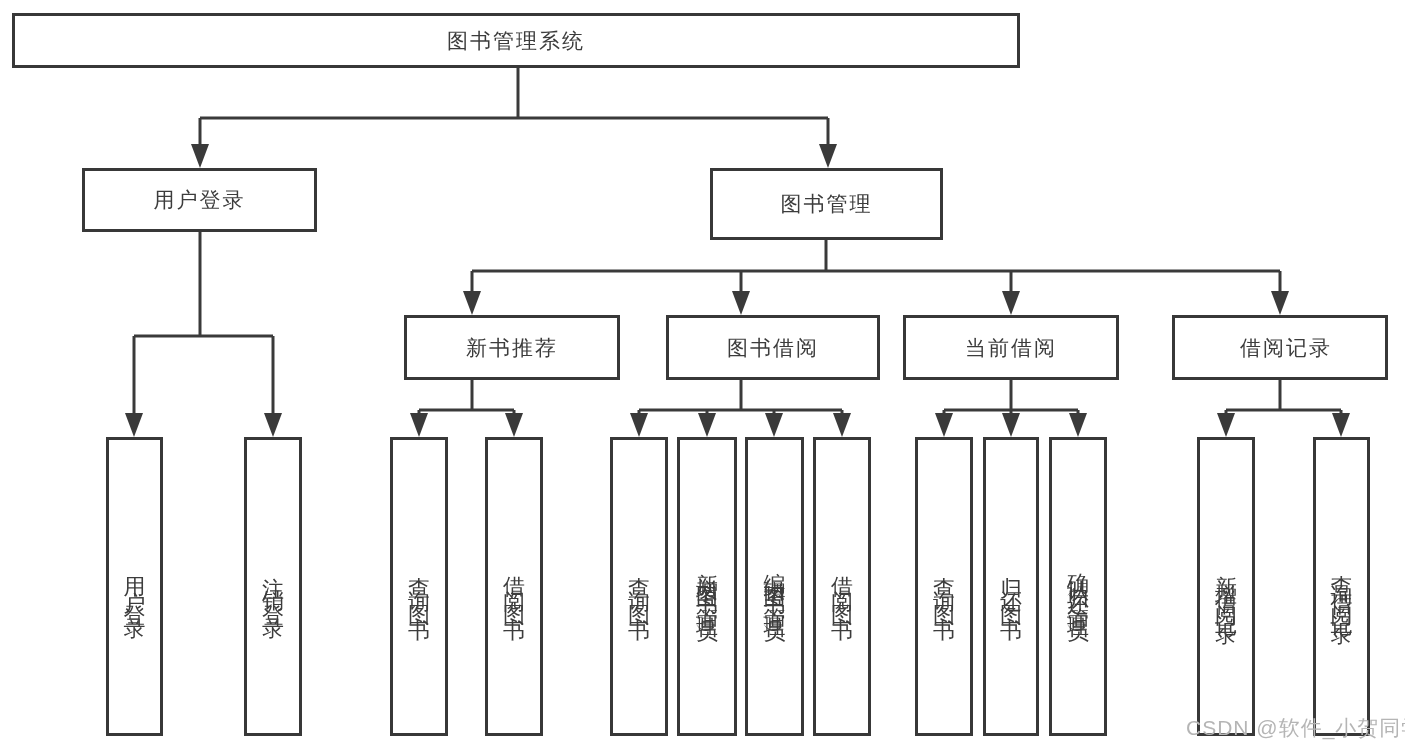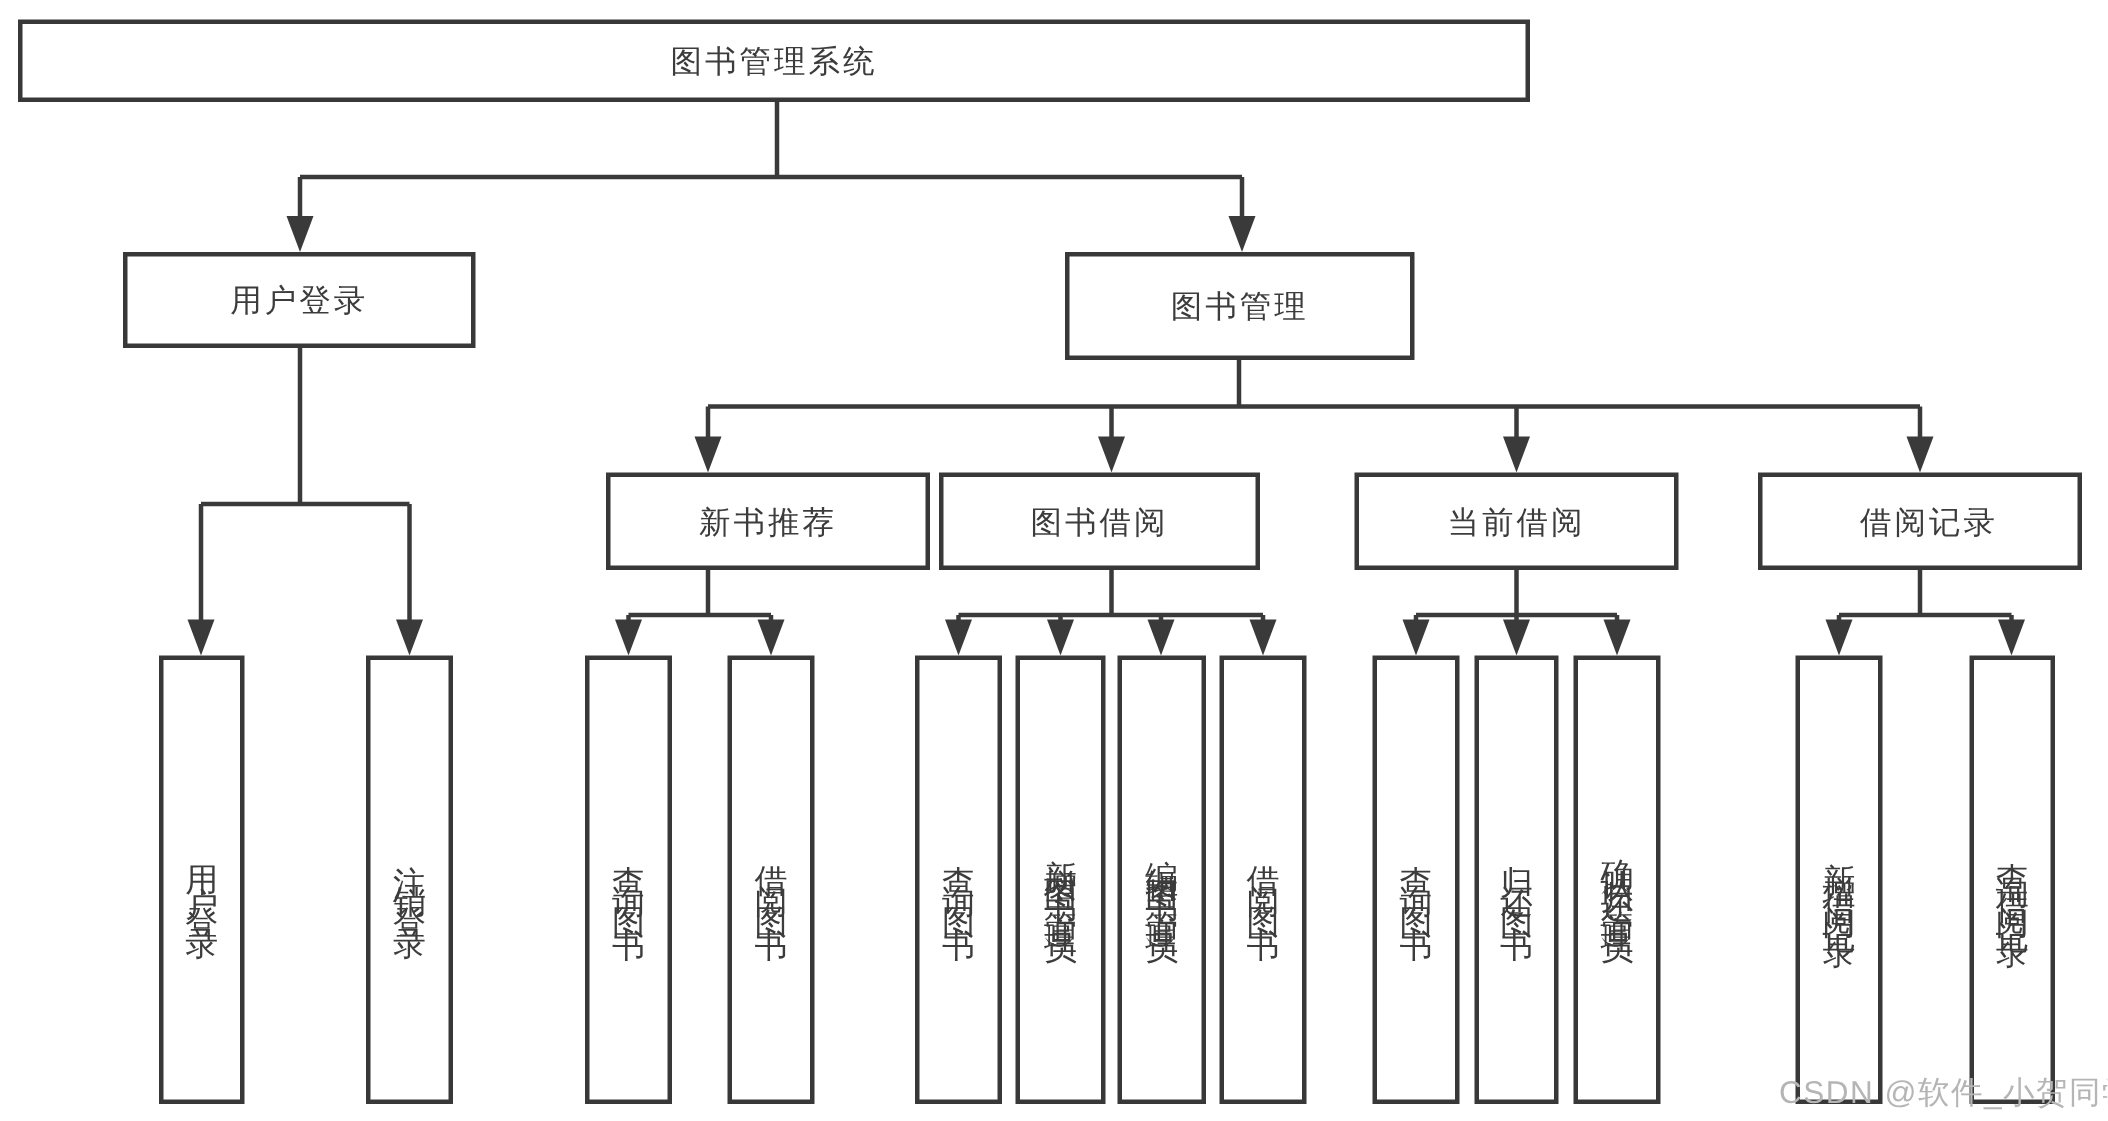--- a/index.html
+++ b/index.html
@@ -135,21 +135,21 @@
   <div class="node hnode" style="left:82px; top:168px; width:235px; height:64px;">
     <span>用户登录</span>
   </div>
   <div class="node hnode" style="left:710px; top:168px; width:233px; height:72px;">
     <span>图书管理</span>
   </div>
 
   <div class="node hnode" style="left:364px; top:315px; width:216px; height:65px;margin-left:40px;">
     <span>新书推荐</span>
   </div>
-  <div class="node hnode" style="left:626px; top:315px; width:214px; height:65px;">
+  <div class="node hnode" style="left:666px; top:315px; width:214px; height:65px;">
     <span>图书借阅</span>
   </div>
   <div class="node hnode" style="left:903px; top:315px; width:216px; height:65px;text-align:center;">
     <span>当前借阅</span>
   </div>
   <div class="node hnode" style="left:1172px; top:315px; width:216px; height:65px;padding-left:12px;">
     <span>借阅记录</span>
   </div>
 
   <div class="node vnode v-short" style="left:106px; top:437px; width:57px; height:299px;">

